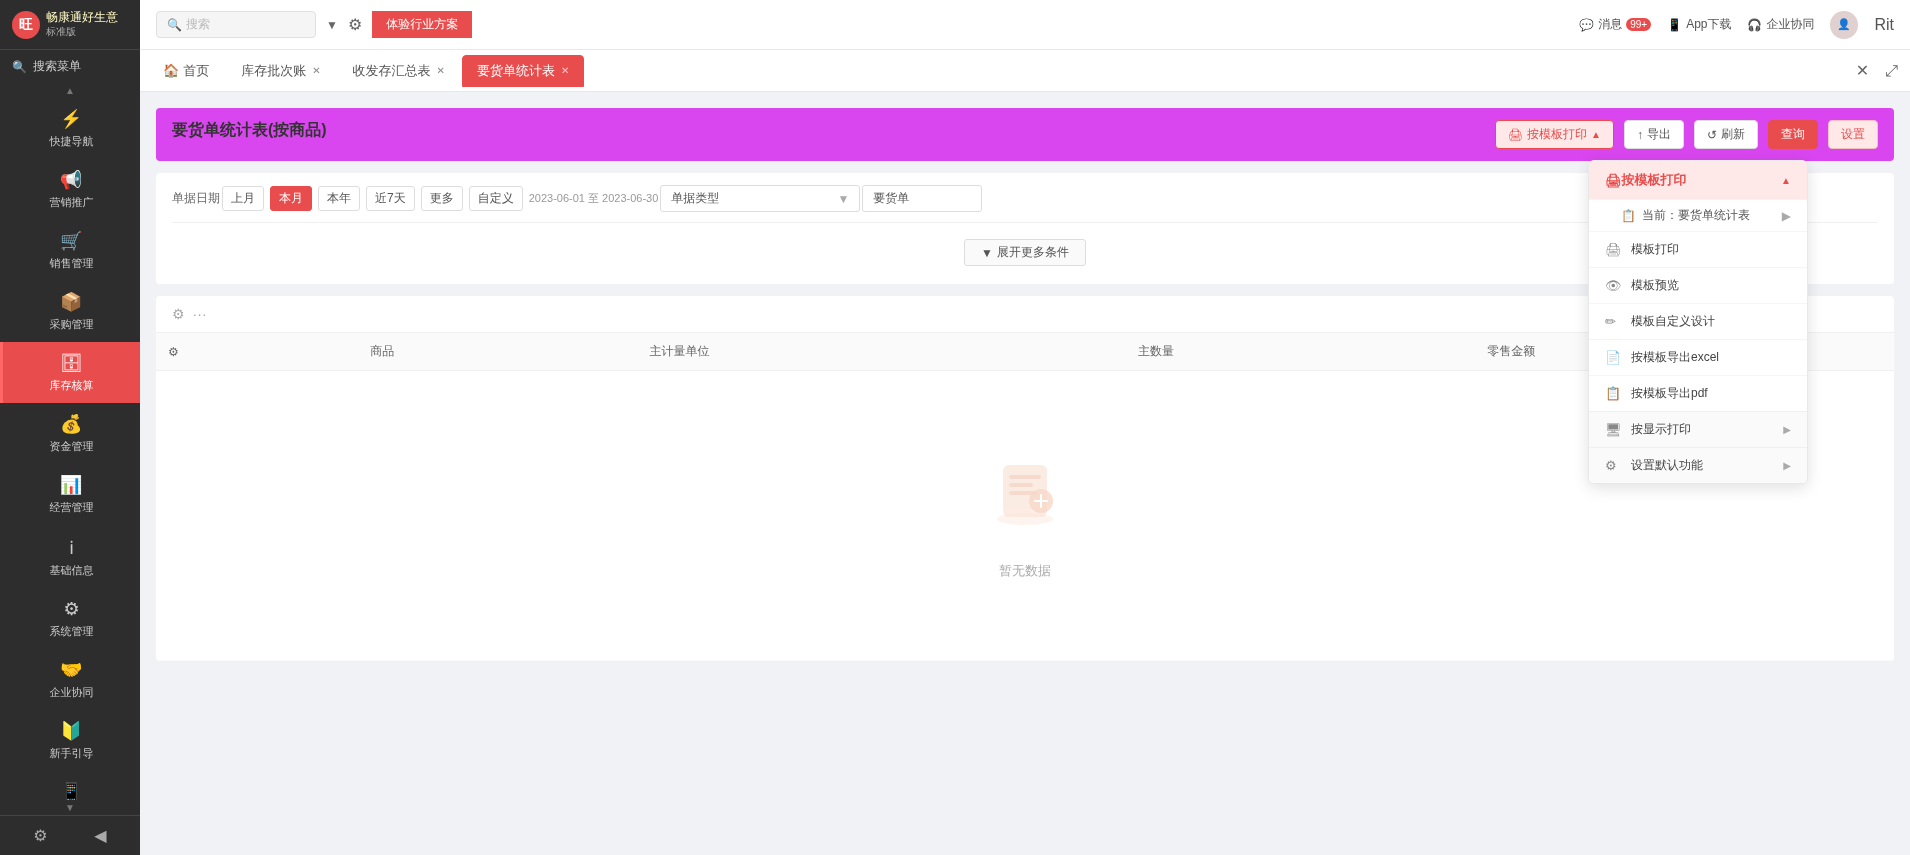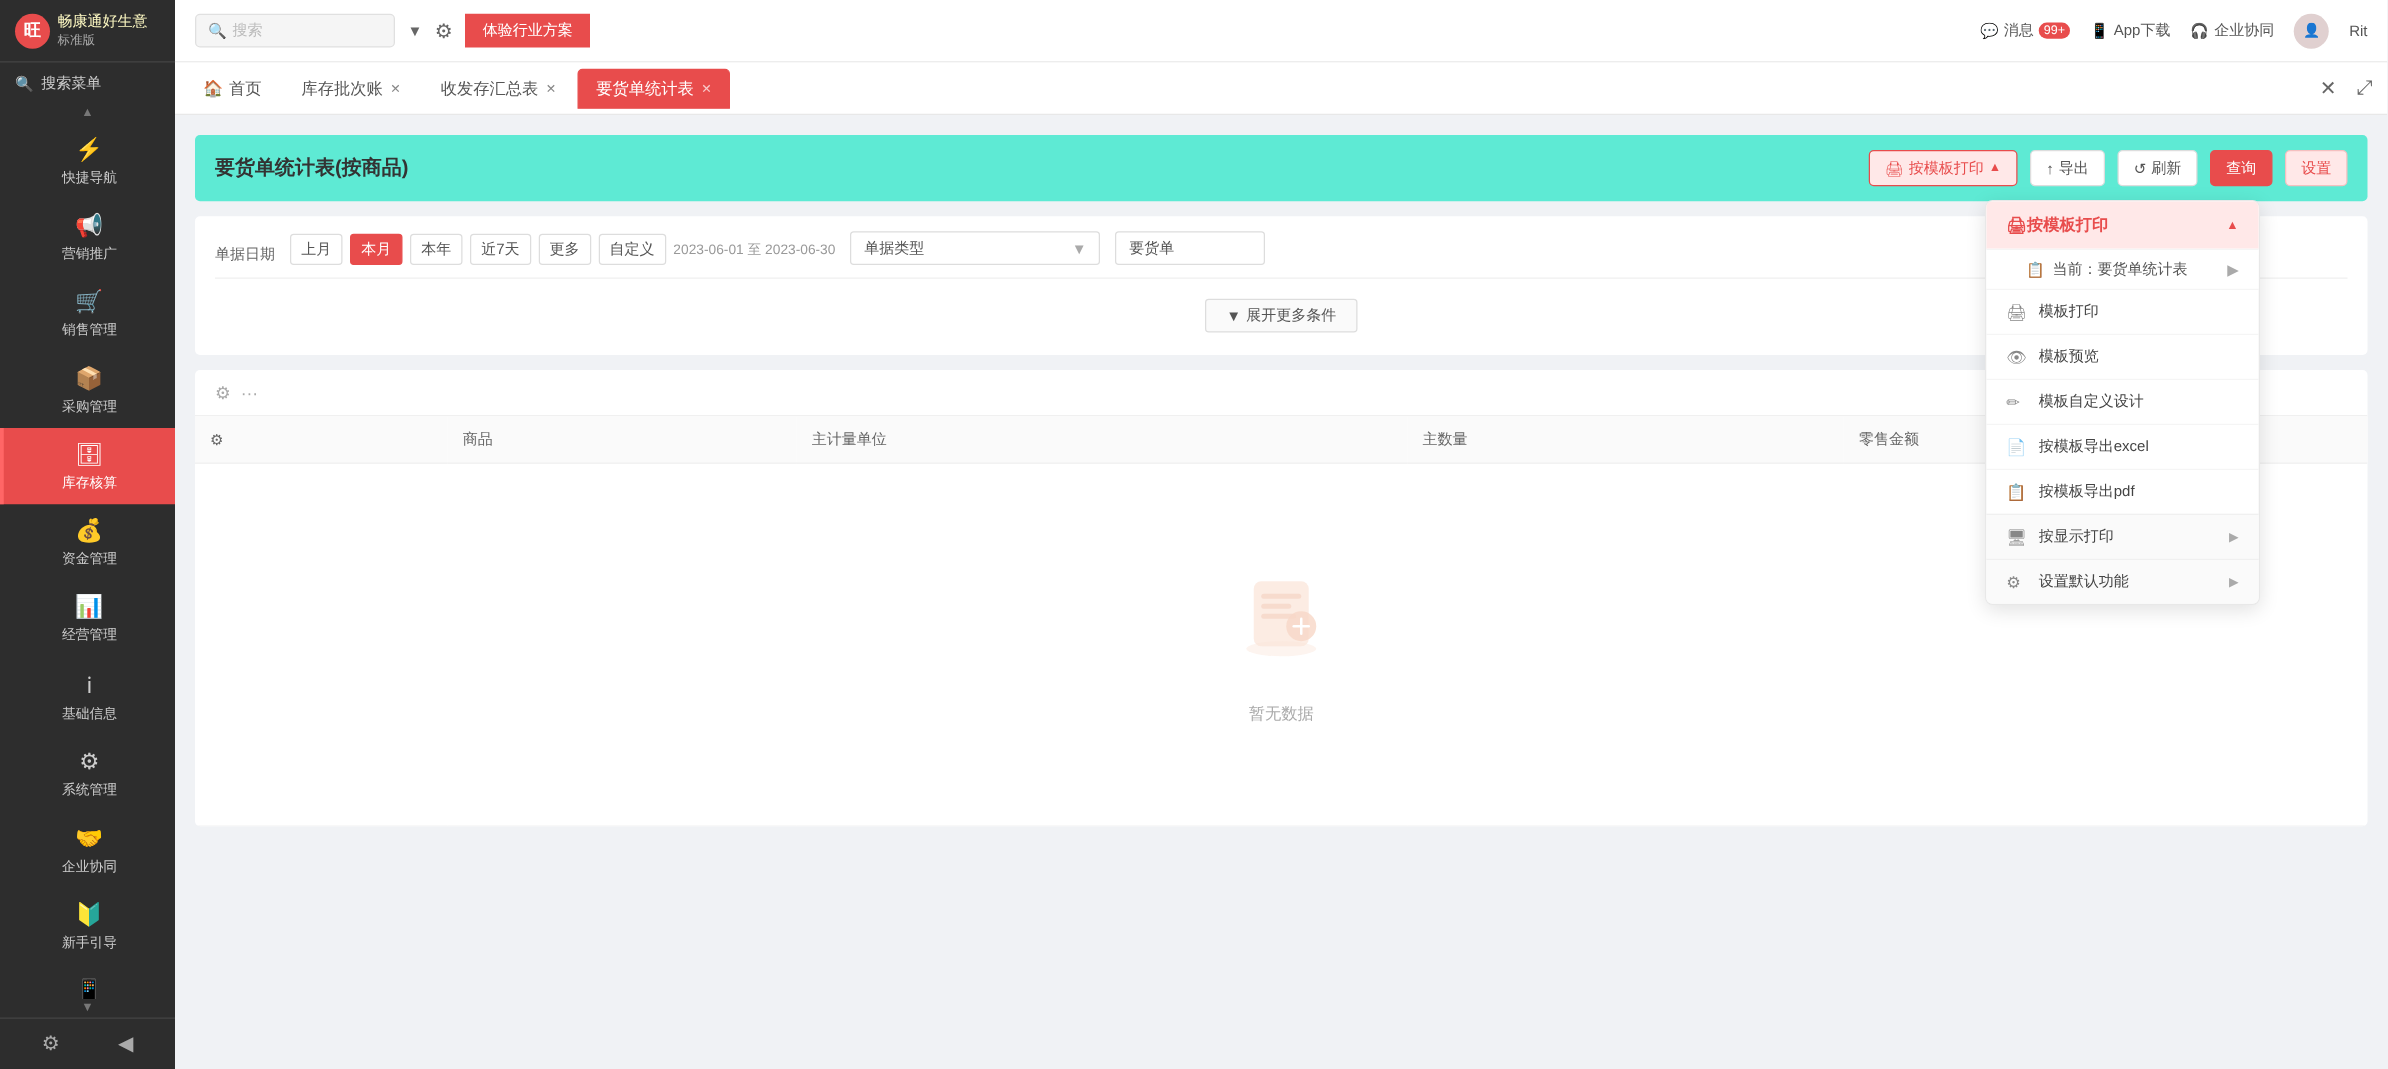--- a/index.html
+++ b/index.html
@@ -57,21 +57,21 @@
       padding: 5px 14px; font-size: 12px; cursor: pointer;
     }
     .topbar-spacer { flex: 1; }
     .topbar-right { display: flex; align-items: center; gap: 16px; }
     .topbar-right-item { display: flex; align-items: center; gap: 4px; color: #555; font-size: 12px; cursor: pointer; }
     .topbar-badge {
       background: #e84c4c; color: white; border-radius: 10px;
       font-size: 10px; padding: 1px 4px; min-width: 18px; text-align: right;
     }
     .topbar-avatar { width: 28px; height: 28px; border-radius: 50%; background: #ddd; }
-    .topbar-username { font-size: 12px; color: #555; }
+    .topbar-username { font-size: 16px; color: #555; }
 
     
     .tabs-bar {
       height: 42px; background: #fff; display: flex; align-items: center;
       padding: 0 8px; border-bottom: 1px solid #e8e8e8; flex-shrink: 0; gap: 2px;
     }
     .tab-item {
       display: flex; align-items: center; gap: 4px; padding: 6px 14px;
       font-size: 13px; color: #555; cursor: pointer; border-radius: 4px 4px 0 0;
       border: 1px solid transparent; white-space: nowrap;
@@ -80,39 +80,39 @@
     .tab-home { color: #555; }
     .tab-close { font-size: 10px; cursor: pointer; margin-left: 2px; opacity: 0.7; }
     .tabs-right { margin-left: auto; display: flex; align-items: center; gap: 8px; }
     .tabs-right-btn { cursor: pointer; color: #666; font-size: 16px; padding: 4px; }
 
     
     .content { flex: 1; overflow-y: auto; padding: 16px; position: relative; background: #f0f2f5; }
 
     
     .page-header {
-      background: #5eead4; padding: 12px 16px; margin-bottom: 12px;
-      border-radius: 4px; display: flex; align-items: center; justify-content: space-between;
+      background: #d946ef; padding: 12px 16px; margin-bottom: 12px;
+      border-radius: 4px; display: flex; align-items: flex-start; justify-content: space-between;
     }
     .page-title { font-size: 16px; font-weight: bold; color: #333; }
     .page-actions { display: flex; align-items: center; gap: 10px; position: relative; }
     .action-btn {
       display: flex; align-items: center; gap: 4px; padding: 5px 12px;
       border: 1px solid #ddd; border-radius: 4px; cursor: pointer; font-size: 12px;
       background: #fff; color: #555;
     }
     .action-btn.primary { background: #e84c4c; color: white; border-color: #e84c4c; }
     .action-btn.active-dropdown { background: #ffe8e8; border-color: #e84c4c; color: #e84c4c; }
 
     
     .filter-bar {
       background: #fff; padding: 12px 16px; margin-bottom: 12px;
       border-radius: 4px;
     }
-    .filter-row { display: flex; align-items: flex-end; gap: 12px; flex-wrap: wrap; }
+    .filter-row { display: flex; align-items: center; gap: 2px; flex-wrap: wrap; }
     .filter-label { font-size: 12px; color: #666; white-space: nowrap; }
     .filter-dates { display: flex; align-items: center; gap: 6px; }
     .date-btn {
       padding: 3px 8px; font-size: 12px; border: 1px solid #ddd; border-radius: 3px;
       cursor: pointer; background: #fff; color: #555;
     }
     .date-btn.active { background: #e84c4c; color: white; border-color: #e84c4c; }
     .date-range-text { font-size: 11px; color: #999; }
     .filter-select {
       display: flex; align-items: center; gap: 4px; padding: 4px 10px;

